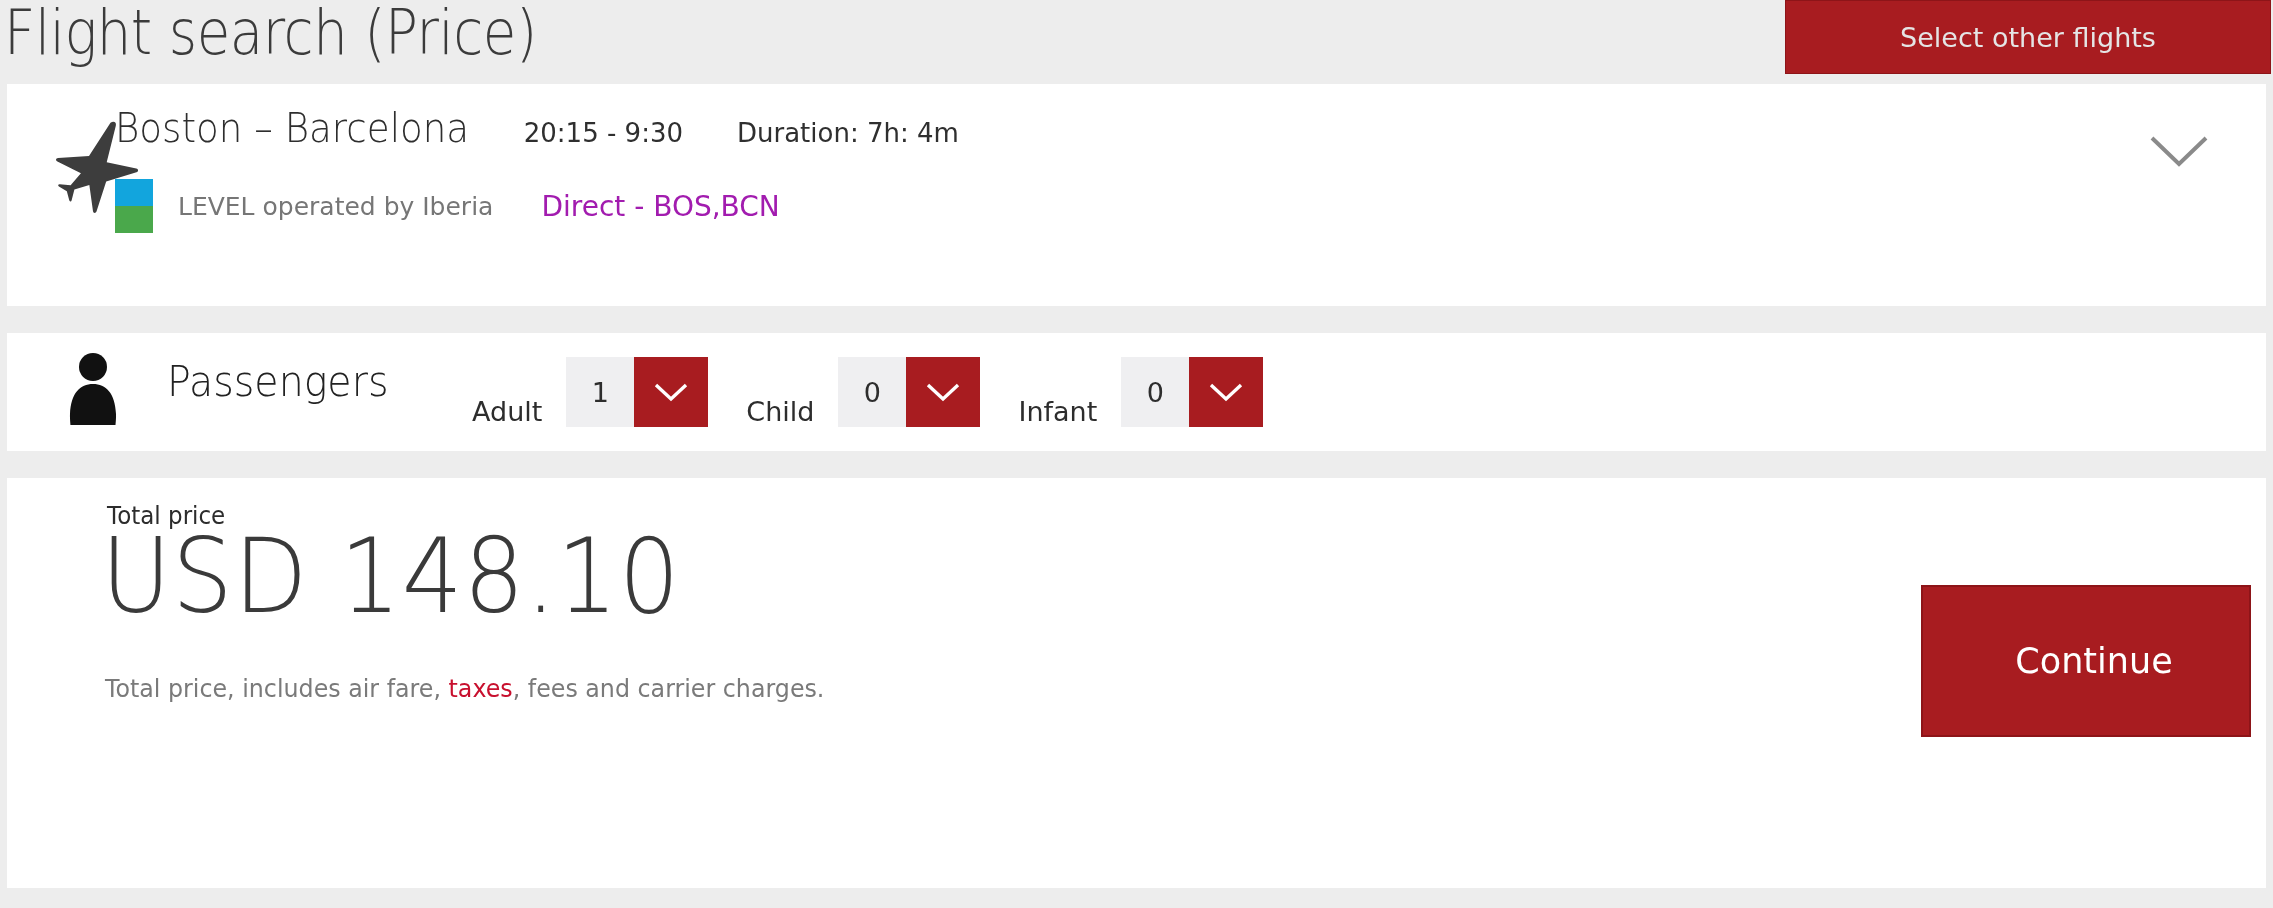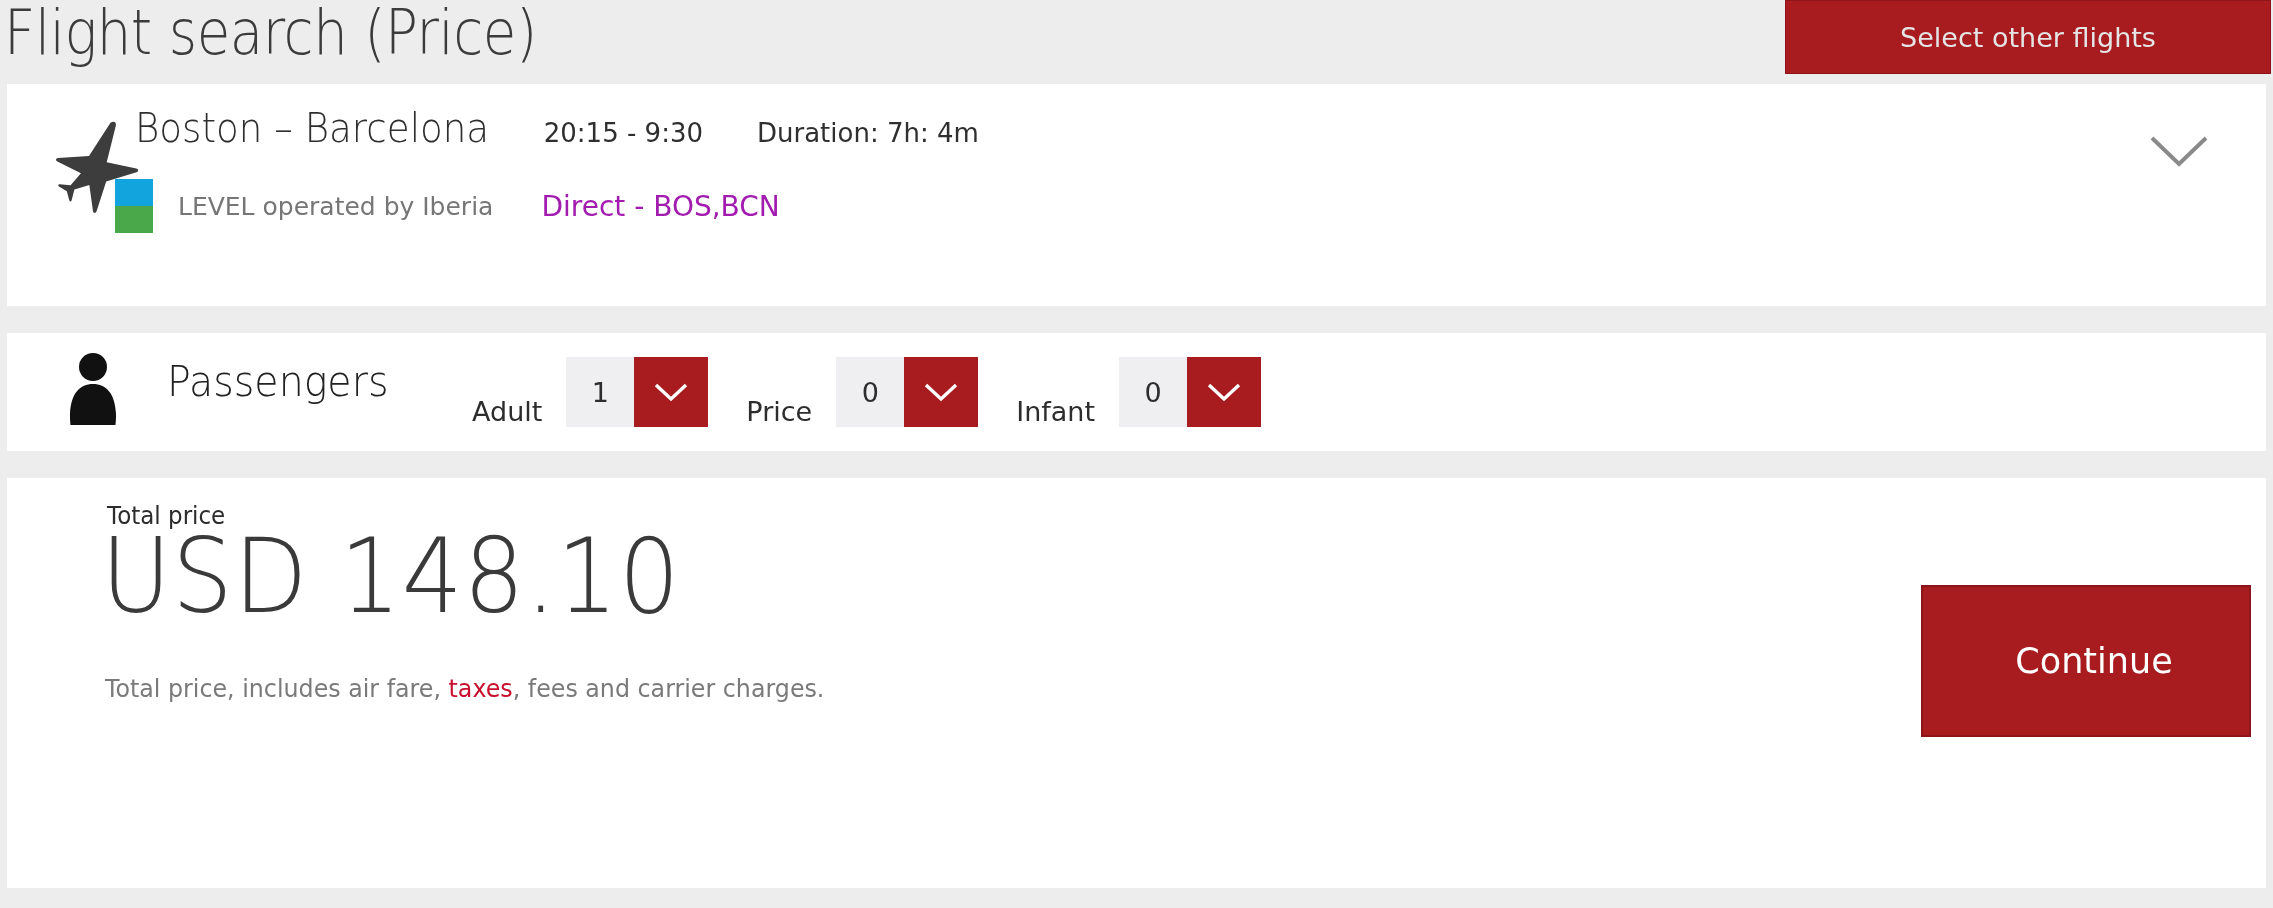--- a/index.html
+++ b/index.html
@@ -81,21 +81,20 @@
     width: 118px;
     height: 110px;
   }
   .flight-main-line {
     position: absolute;
     left: 108px;
     top: 21px;
     display: flex;
     align-items: baseline;
     white-space: nowrap;
-    margin-left: 20px;
   }
   .route {
     font-family: "DejaVu Sans", sans-serif;
     font-weight: 300;
     font-size: 40px;
     color: #2e2e2e;
     transform: scaleX(0.93);
     transform-origin: left center;
     margin-right: 28px;
   }
@@ -328,21 +327,21 @@
           <div class="stepper-value">1</div>
           <div class="stepper-arrow">
             <svg width="36" height="22" viewBox="0 0 36 22">
               <polyline points="3,4 18,18 33,4" fill="none" stroke="#ffffff" stroke-width="3.4"></polyline>
             </svg>
           </div>
         </div>
       </div>
 
       <div class="stepper">
-        <span class="stepper-label">Price</span>
+        <span class="stepper-label">Child</span>
         <div class="stepper-box">
           <div class="stepper-value">0</div>
           <div class="stepper-arrow">
             <svg width="36" height="22" viewBox="0 0 36 22">
               <polyline points="3,4 18,18 33,4" fill="none" stroke="#ffffff" stroke-width="3.4"></polyline>
             </svg>
           </div>
         </div>
       </div>
 

